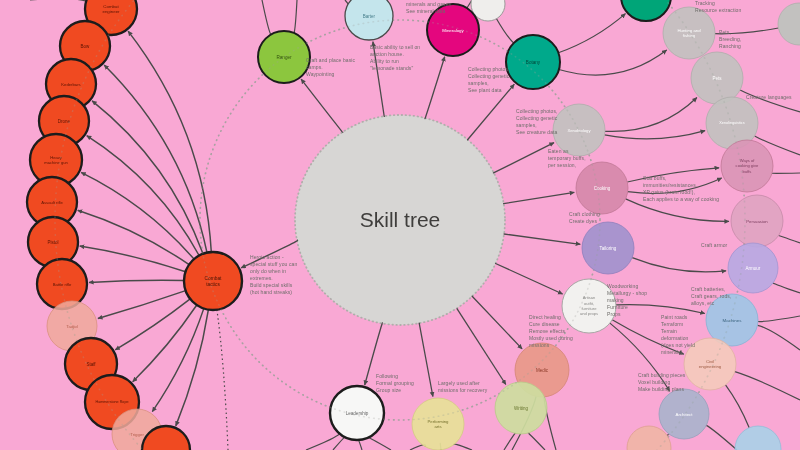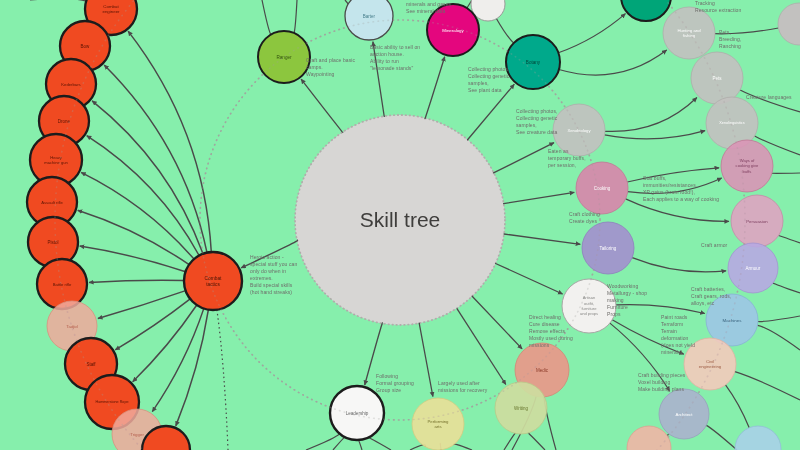--- a/index.html
+++ b/index.html
@@ -1,16 +1,16 @@
 <!DOCTYPE html>
 <html><head>
 <meta charset="utf-8">
 <style>
   html,body{margin:0;padding:0;background:#cfcecc;}
-  #stage{position:relative;width:800px;height:450px;overflow:hidden;background:#86efac;font-family:"Liberation Sans",sans-serif;}
+  #stage{position:relative;width:800px;height:450px;overflow:hidden;background:#f9a8d4;font-family:"Liberation Sans",sans-serif;}
   svg{display:block;}
   svg text{font-family:"Liberation Sans",sans-serif;}
   .note{letter-spacing:0.1px;}
 </style>
 </head>
 <body>
 
 <div id="stage">
   <svg id="scene" viewBox="0 0 800 450" width="800" height="450">
       <defs>

